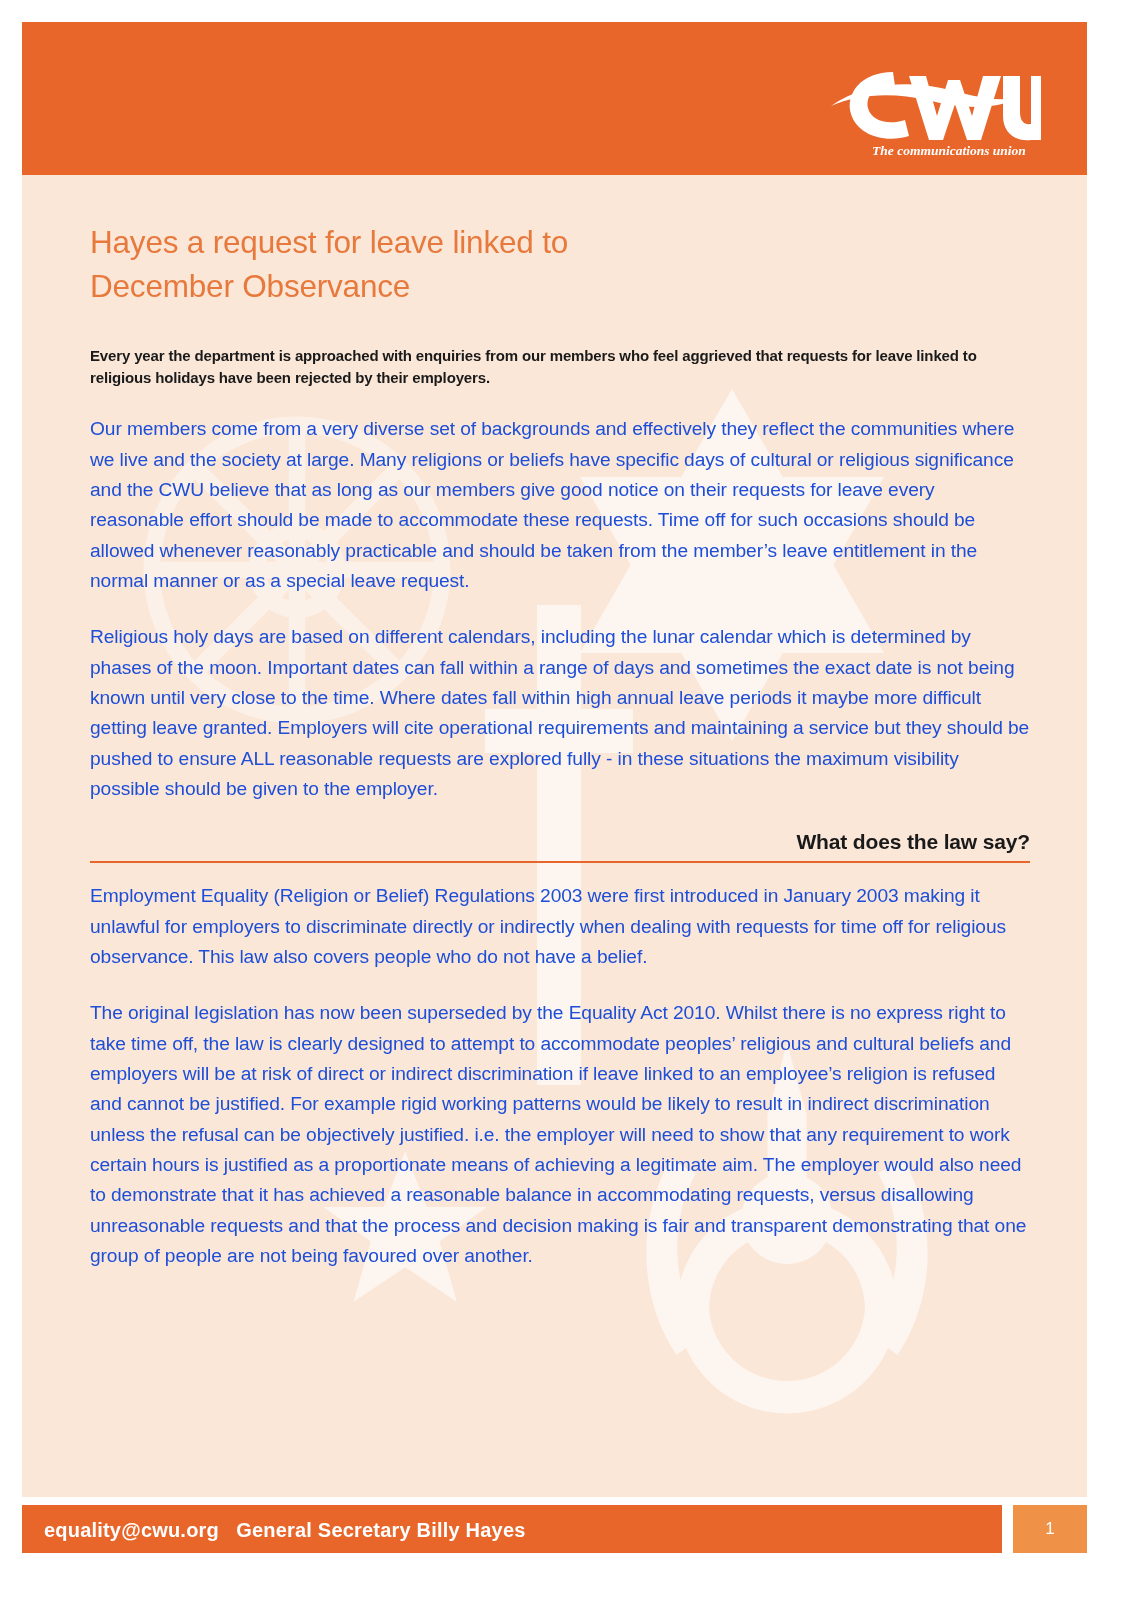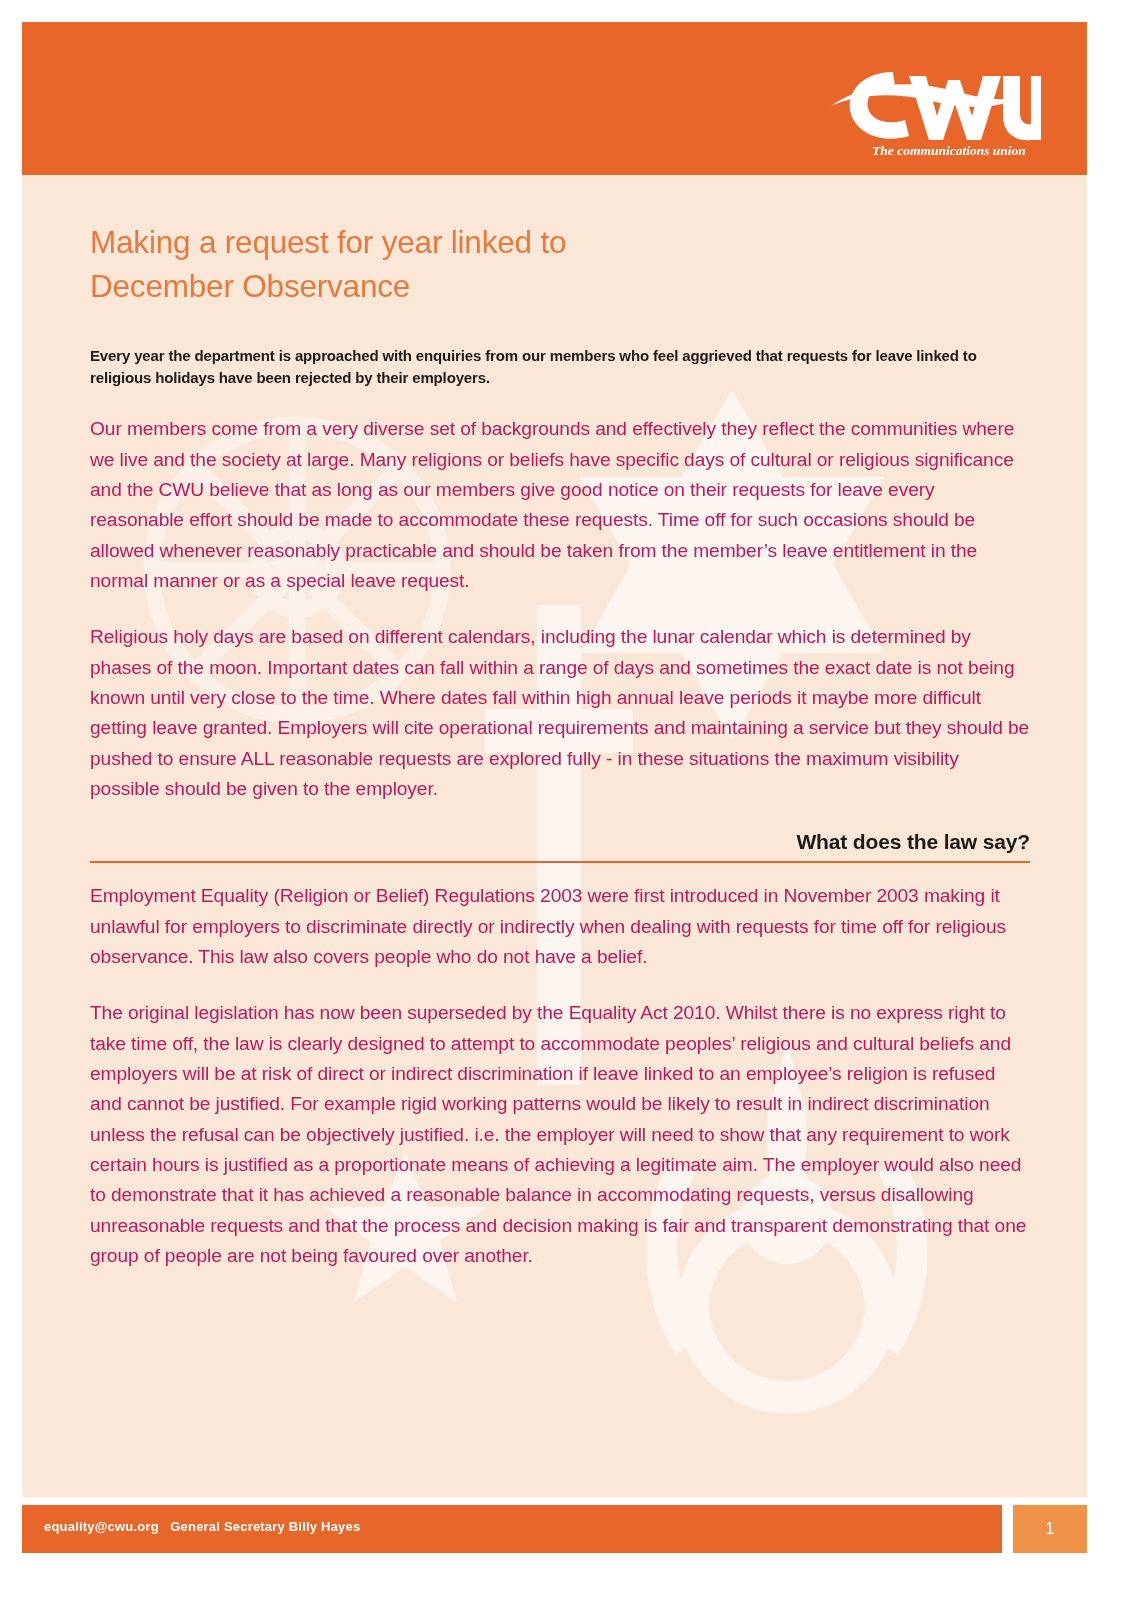--- a/index.html
+++ b/index.html
@@ -90,21 +90,21 @@
   .lead {
     color: #1a1a1a;
     font-size: 15px;
     font-weight: bold;
     line-height: 1.47;
     letter-spacing: -0.15px;
     margin-bottom: 25px;
   }
 
   p.body-text {
-    color: #be185d;
+    color: #1d4ed8;
     font-size: 19.2px;
     font-weight: 400;
     line-height: 1.58;
     letter-spacing: -0.1px;
     margin-bottom: 26px;
   }
   p.body-text.tight { margin-bottom: 0; }
 
   .section-head {
     color: #1a1a1a;
@@ -130,21 +130,21 @@
     top: 1505px;
     width: 980px;
     height: 48px;
     background: #e8662a;
   }
   .footer-text {
     position: absolute;
     left: 22px;
     top: 14px;
     color: #ffffff;
-    font-size: 13px;
+    font-size: 20px;
     font-weight: bold;
     letter-spacing: 0.2px;
     white-space: pre;
   }
 
   .page-num-box {
     position: absolute;
     left: 1013px;
     top: 1505px;
     width: 74px;
@@ -227,34 +227,34 @@
           <line x1="6" y1="50" x2="94" y2="50"></line>
           <line x1="19" y1="19" x2="81" y2="81"></line>
           <line x1="81" y1="19" x2="19" y2="81"></line>
         </g>
       </svg>
     </div>
 
     <div class="content">
 
       <h1 class="doc-title">
-        <span>Making a request for year linked to</span><br>
+        <span>Hayes a request for leave linked to</span><br>
         <span>December Observance</span>
       </h1>
 
       <p class="lead">Every year the department is approached with enquiries from our members who feel aggrieved that requests for leave linked to religious holidays have been rejected by their employers.</p>
 
       <p class="body-text">Our members come from a very diverse set of backgrounds and effectively they reflect the communities where we live and the society at large. Many religions or beliefs have specific days of cultural or religious significance and the CWU believe that as long as our members give good notice on their requests for leave every reasonable effort should be made to accommodate these requests. Time off for such occasions should be allowed whenever reasonably practicable and should be taken from the member’s leave entitlement in the normal manner or as a special leave request.</p>
 
       <p class="body-text">Religious holy days are based on different calendars, including the lunar calendar which is determined by phases of the moon. Important dates can fall within a range of days and sometimes the exact date is not being known until very close to the time. Where dates fall within high annual leave periods it maybe more difficult getting leave granted. Employers will cite operational requirements and maintaining a service but they should be pushed to ensure ALL reasonable requests are explored fully - in these situations the maximum visibility possible should be given to the employer.</p>
 
       <h2 class="section-head">What does the law say?</h2>
       <div class="rule"></div>
 
-      <p class="body-text">Employment Equality (Religion or Belief) Regulations 2003 were first introduced in November 2003 making it unlawful for employers to discriminate directly or indirectly when dealing with requests for time off for religious observance. This law also covers people who do not have a belief.</p>
+      <p class="body-text">Employment Equality (Religion or Belief) Regulations 2003 were first introduced in January 2003 making it unlawful for employers to discriminate directly or indirectly when dealing with requests for time off for religious observance. This law also covers people who do not have a belief.</p>
 
       <p class="body-text tight">The original legislation has now been superseded by the Equality Act 2010. Whilst there is no express right to take time off, the law is clearly designed to attempt to accommodate peoples’ religious and cultural beliefs and employers will be at risk of direct or indirect discrimination if leave linked to an employee’s religion is refused and cannot be justified. For example rigid working patterns would be likely to result in indirect discrimination unless the refusal can be objectively justified. i.e. the employer will need to show that any requirement to work certain hours is justified as a proportionate means of achieving a legitimate aim. The employer would also need to demonstrate that it has achieved a reasonable balance in accommodating requests, versus disallowing unreasonable requests and that the process and decision making is fair and transparent demonstrating that one group of people are not being favoured over another.</p>
 
     </div>
   </div>
 
   <div class="footer-bar">
     <div class="footer-text">equality@cwu.org   General Secretary Billy Hayes</div>
   </div>
 

